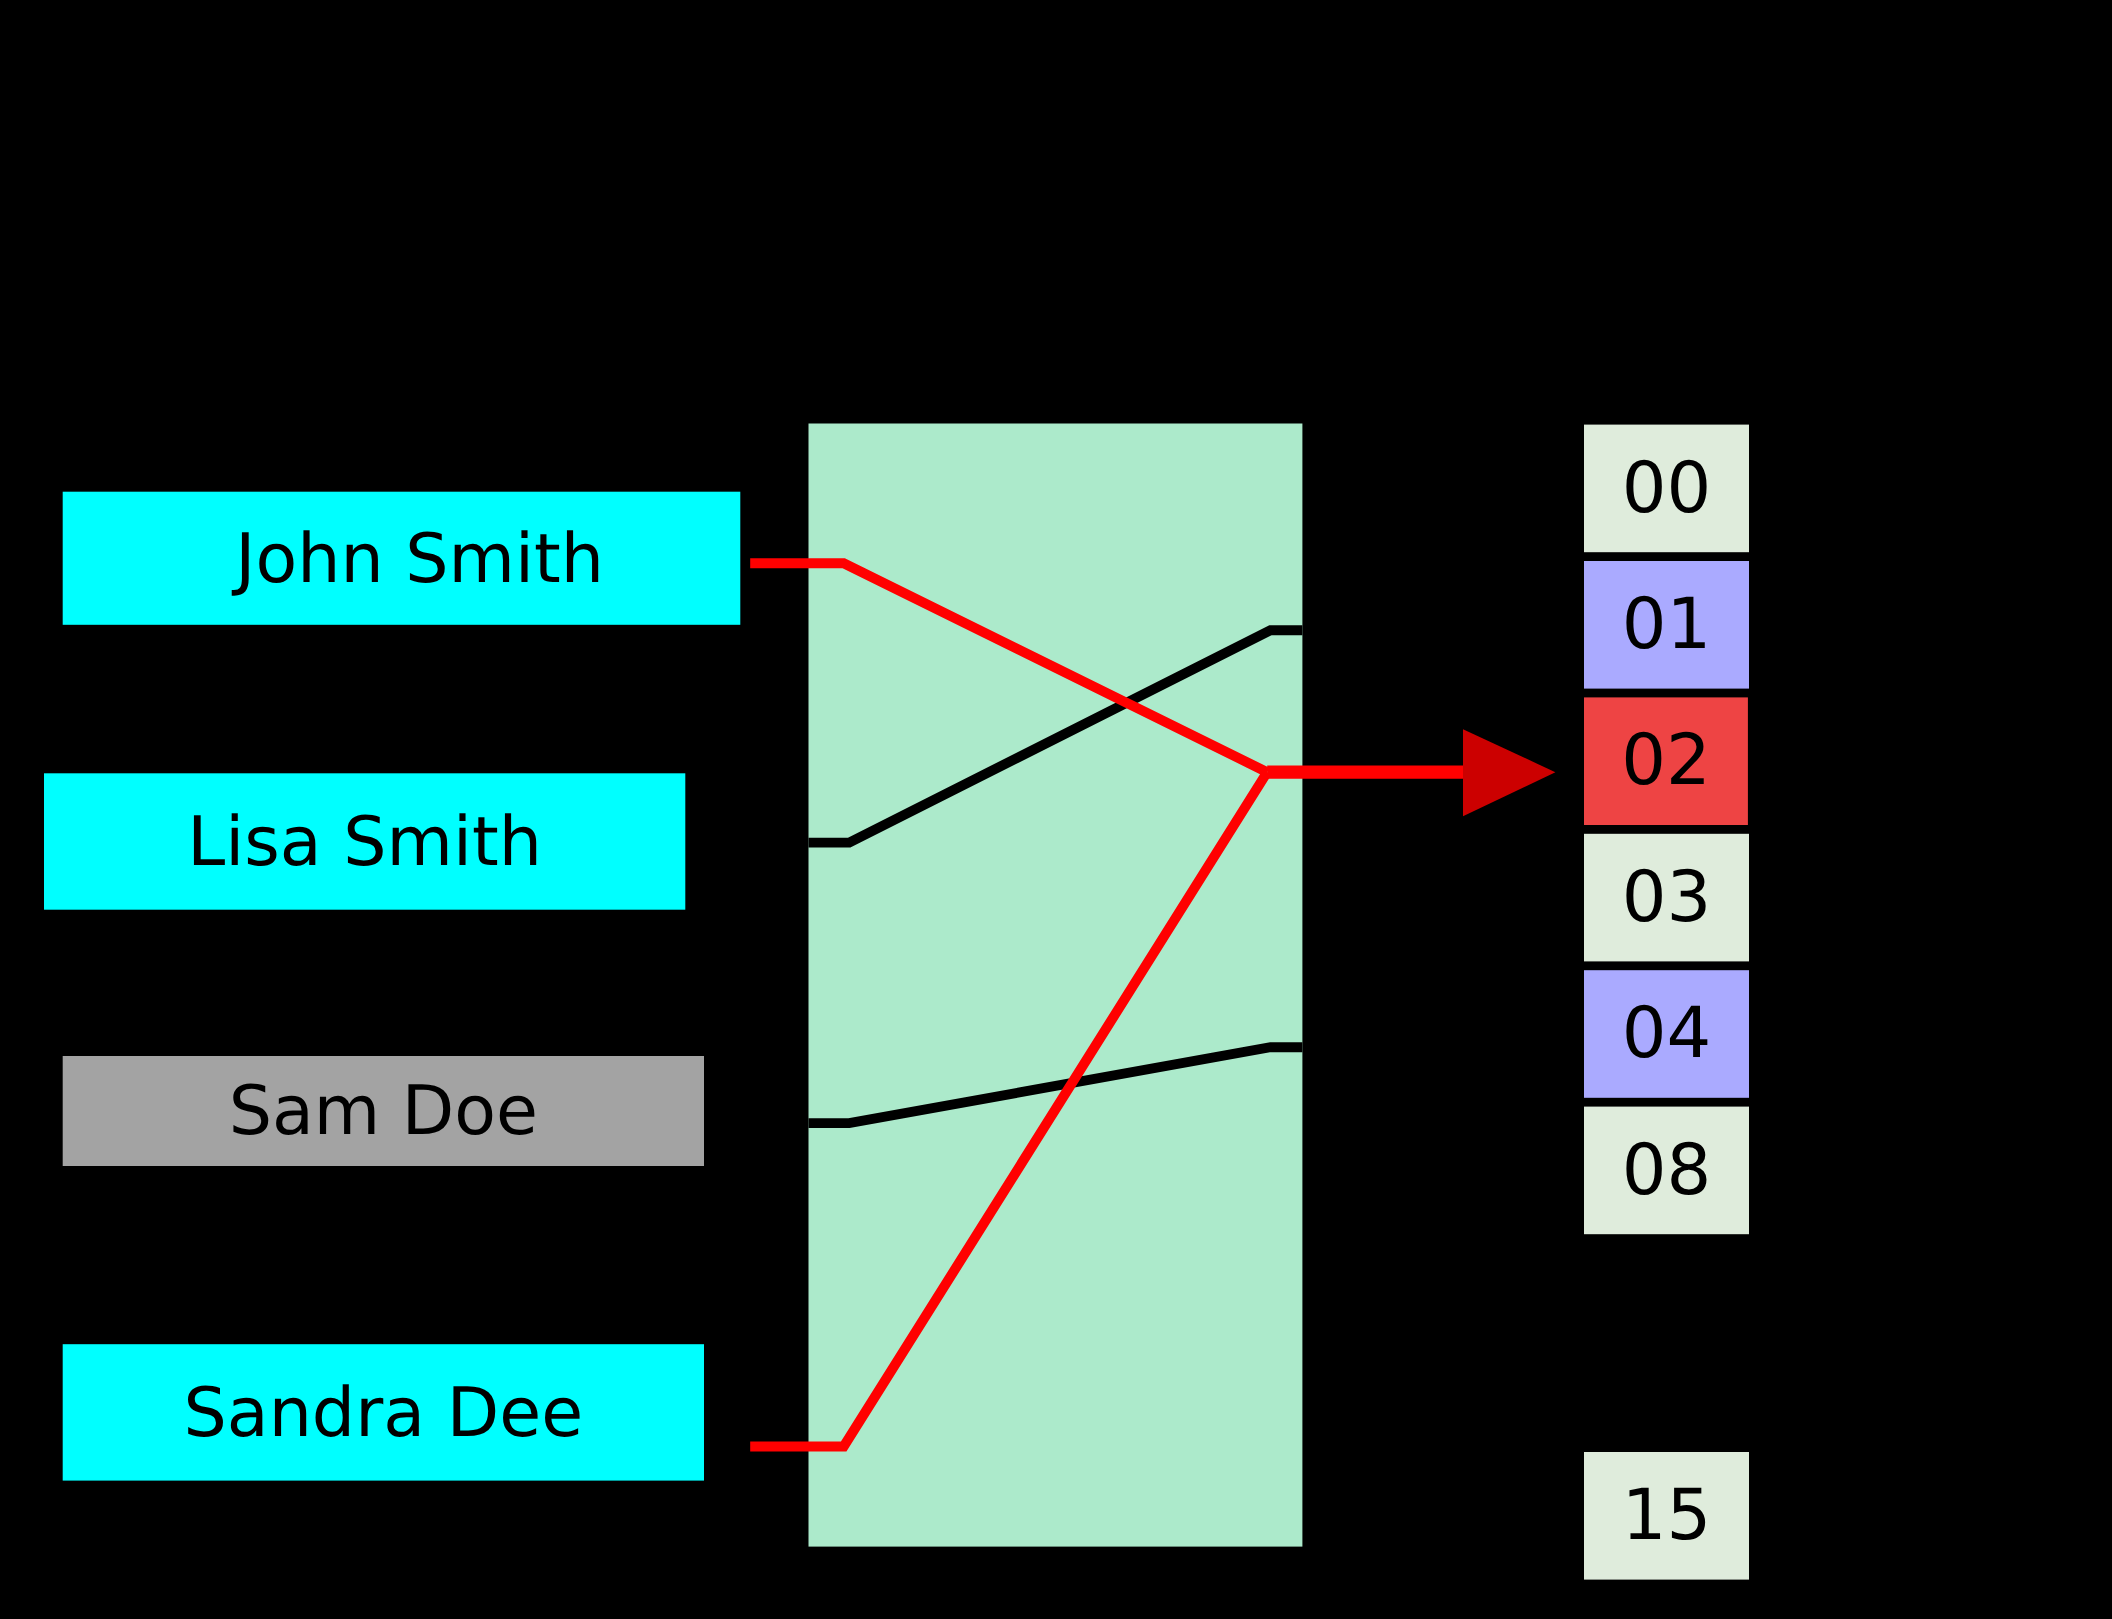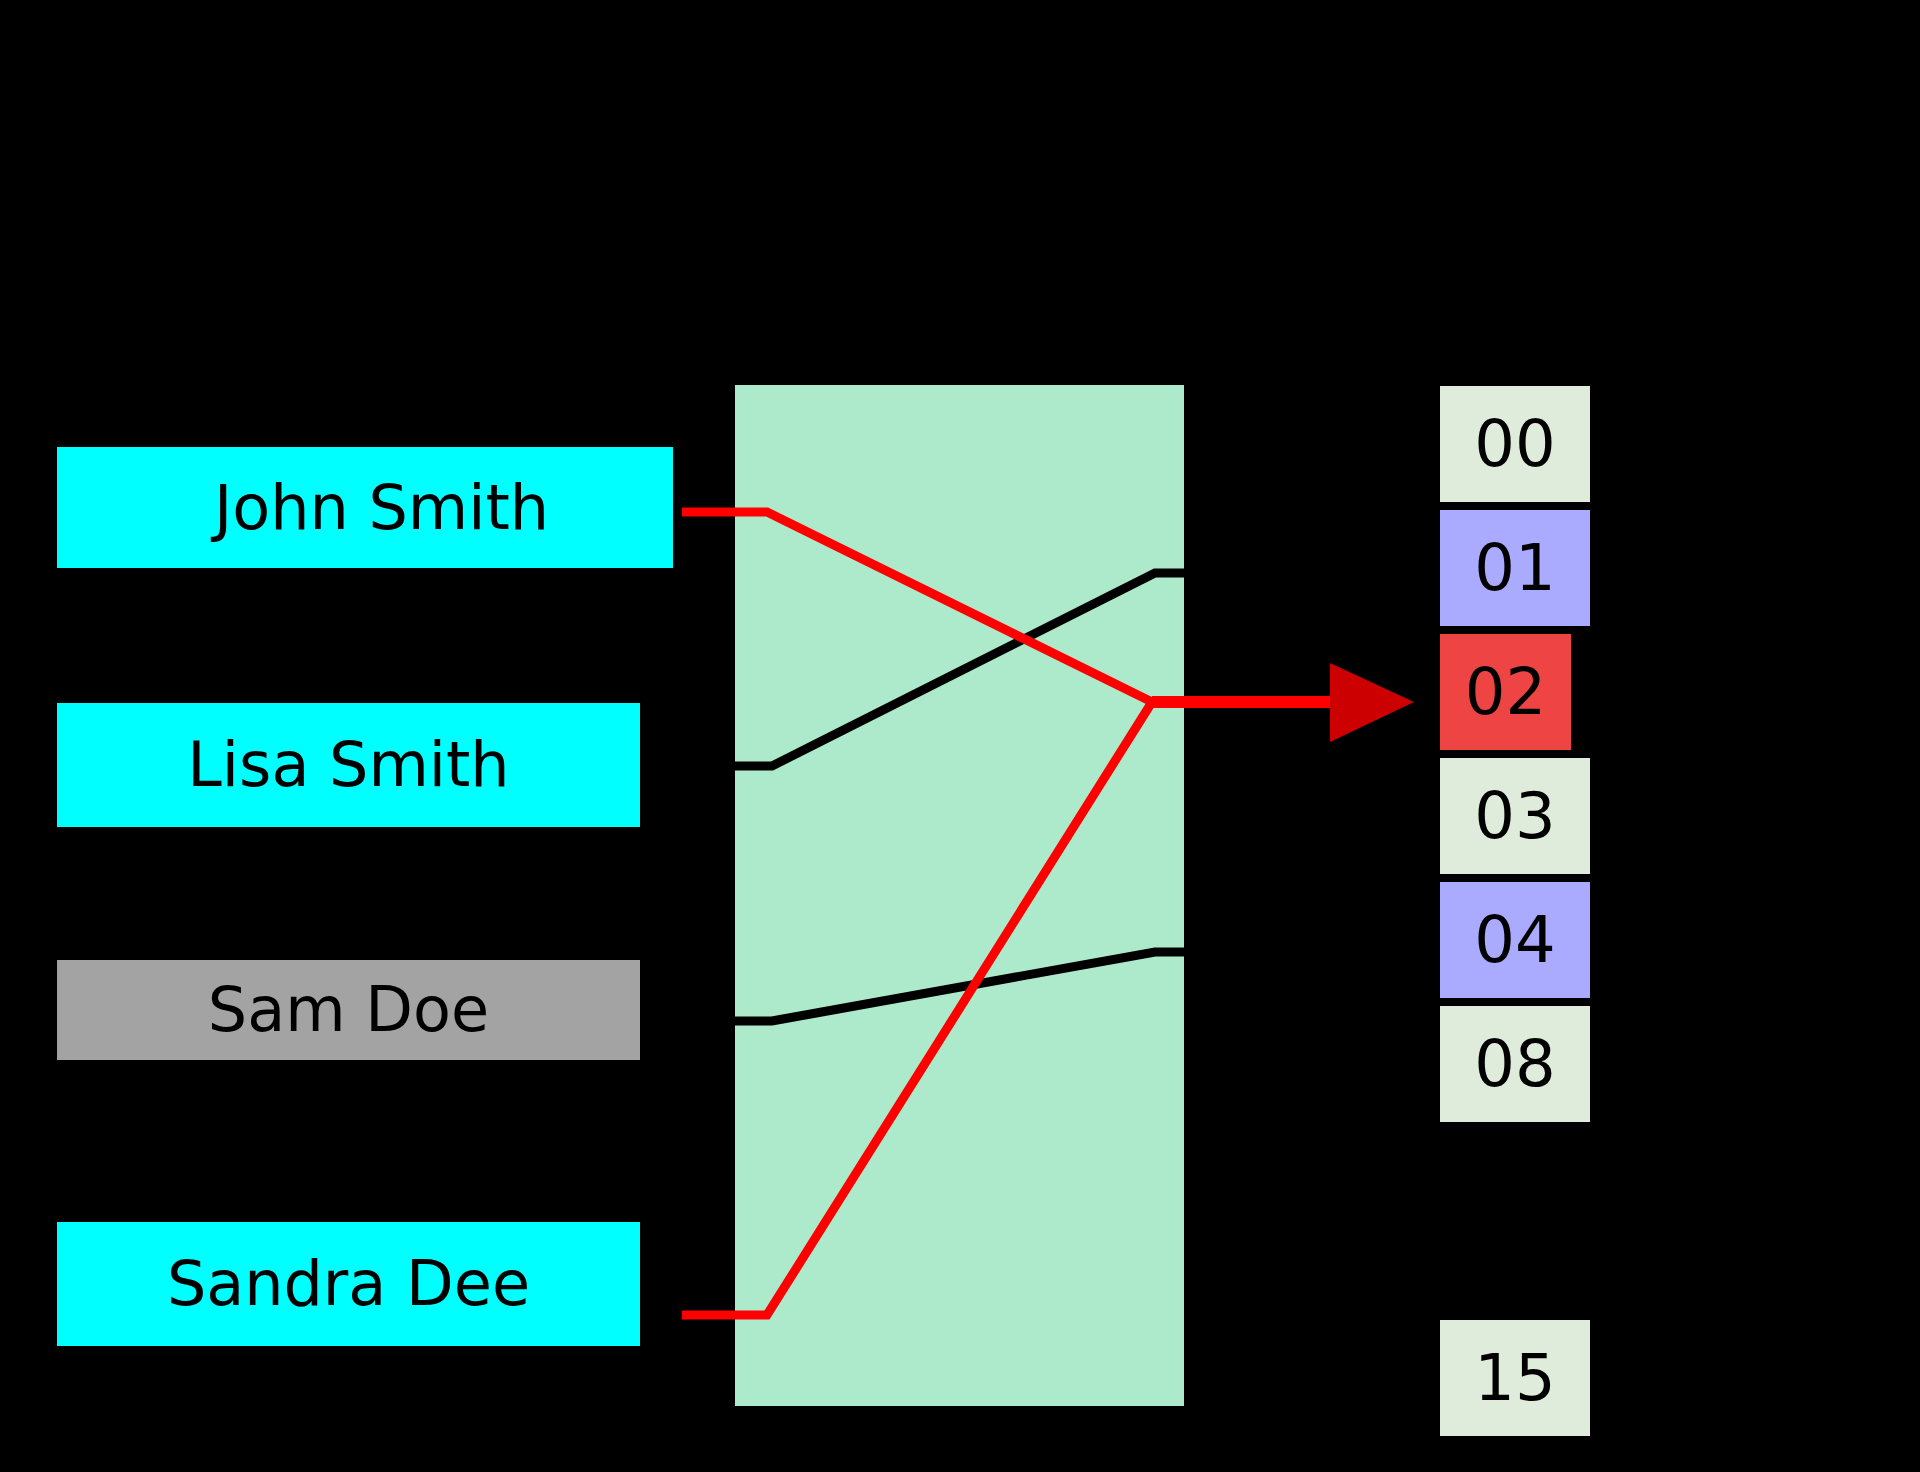--- a/index.html
+++ b/index.html
@@ -67,37 +67,37 @@
 </head>
 <body style="background: rgb(0, 0, 0);">
 
 <div id="stage" style="background: rgb(0, 0, 0);">
 
   <div id="hash-block" style="left: 735px; top: 385px; width: 449px; height: 1021px; background: rgb(172, 234, 203);"></div>
 
   <div class="key-box" style="left: 57px; top: 447px; width: 583px; height: 121px; background: rgb(0, 255, 255); color: rgb(0, 0, 0); padding-left: 33px;">
     <span>John Smith</span>
   </div>
-  <div class="key-box" style="left: 57px; top: 703px; width: 583px; height: 124px; background: rgb(0, 255, 255); color: rgb(0, 0, 0);">
+  <div class="key-box" style="left: 40px; top: 703px; width: 583px; height: 124px; background: rgb(0, 255, 255); color: rgb(0, 0, 0);">
     <span>Lisa Smith</span>
   </div>
   <div class="key-box" style="left: 57px; top: 960px; width: 583px; height: 100px; background: #a3a3a3; color: rgb(0, 0, 0);">
     <span>Sam Doe</span>
   </div>
   <div class="key-box" style="left: 57px; top: 1222px; width: 583px; height: 124px; background: rgb(0, 255, 255); color: rgb(0, 0, 0);">
     <span>Sandra Dee</span>
   </div>
 
   <div class="slot" style="left: 1440px; top: 386px; width: 150px; height: 116px; background: rgb(223, 236, 220); color: rgb(0, 0, 0);">
     <span>00</span>
   </div>
   <div class="slot" style="left: 1440px; top: 510px; width: 150px; height: 116px; background: rgb(170, 170, 255); color: rgb(0, 0, 0);">
     <span>01</span>
   </div>
-  <div class="slot" style="left: 1440px; top: 634px; width: 131px; height: 116px; background: rgb(238, 68, 68); color: rgb(0, 0, 0);">
+  <div class="slot" style="left: 1440px; top: 634px; width: 149px; height: 116px; background: rgb(238, 68, 68); color: rgb(0, 0, 0);">
     <span>02</span>
   </div>
   <div class="slot" style="left: 1440px; top: 758px; width: 150px; height: 116px; background: rgb(223, 236, 220); color: rgb(0, 0, 0);">
     <span>03</span>
   </div>
   <div class="slot" style="left: 1440px; top: 882px; width: 150px; height: 116px; background: rgb(170, 170, 255); color: rgb(0, 0, 0);">
     <span>04</span>
   </div>
   <div class="slot" style="left: 1440px; top: 1006px; width: 150px; height: 116px; background: rgb(223, 236, 220); color: rgb(0, 0, 0);">
     <span>08</span>

